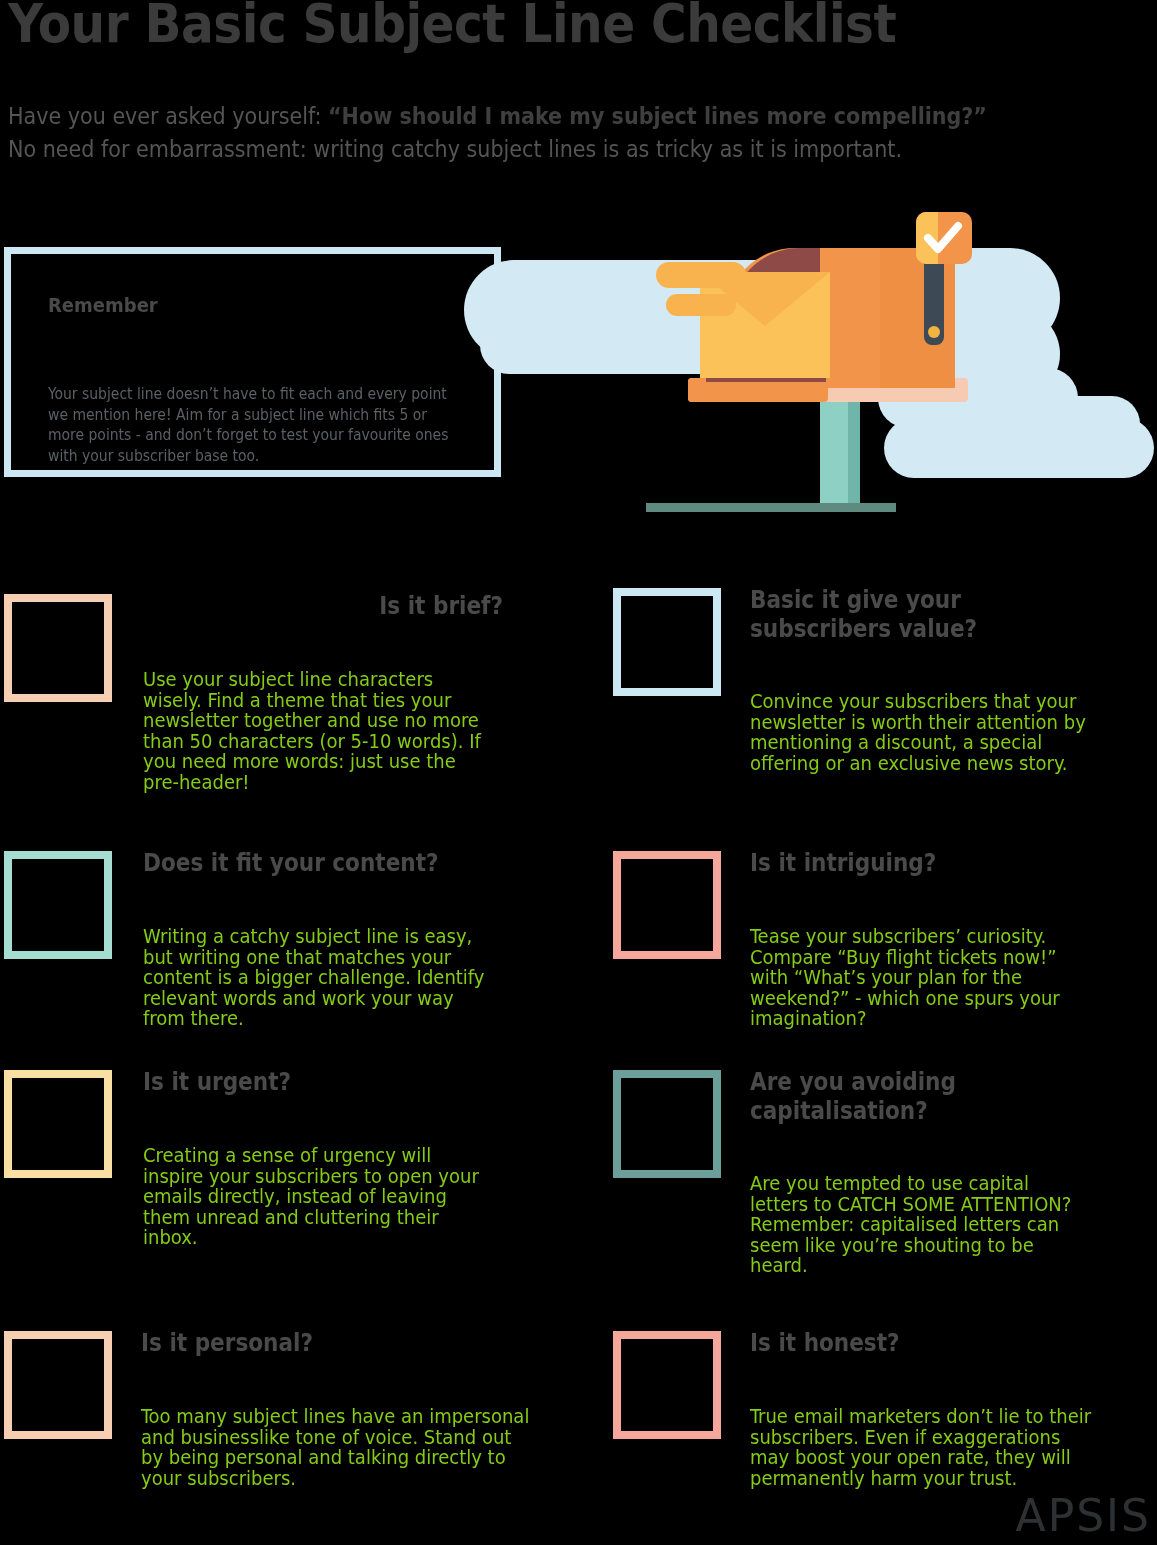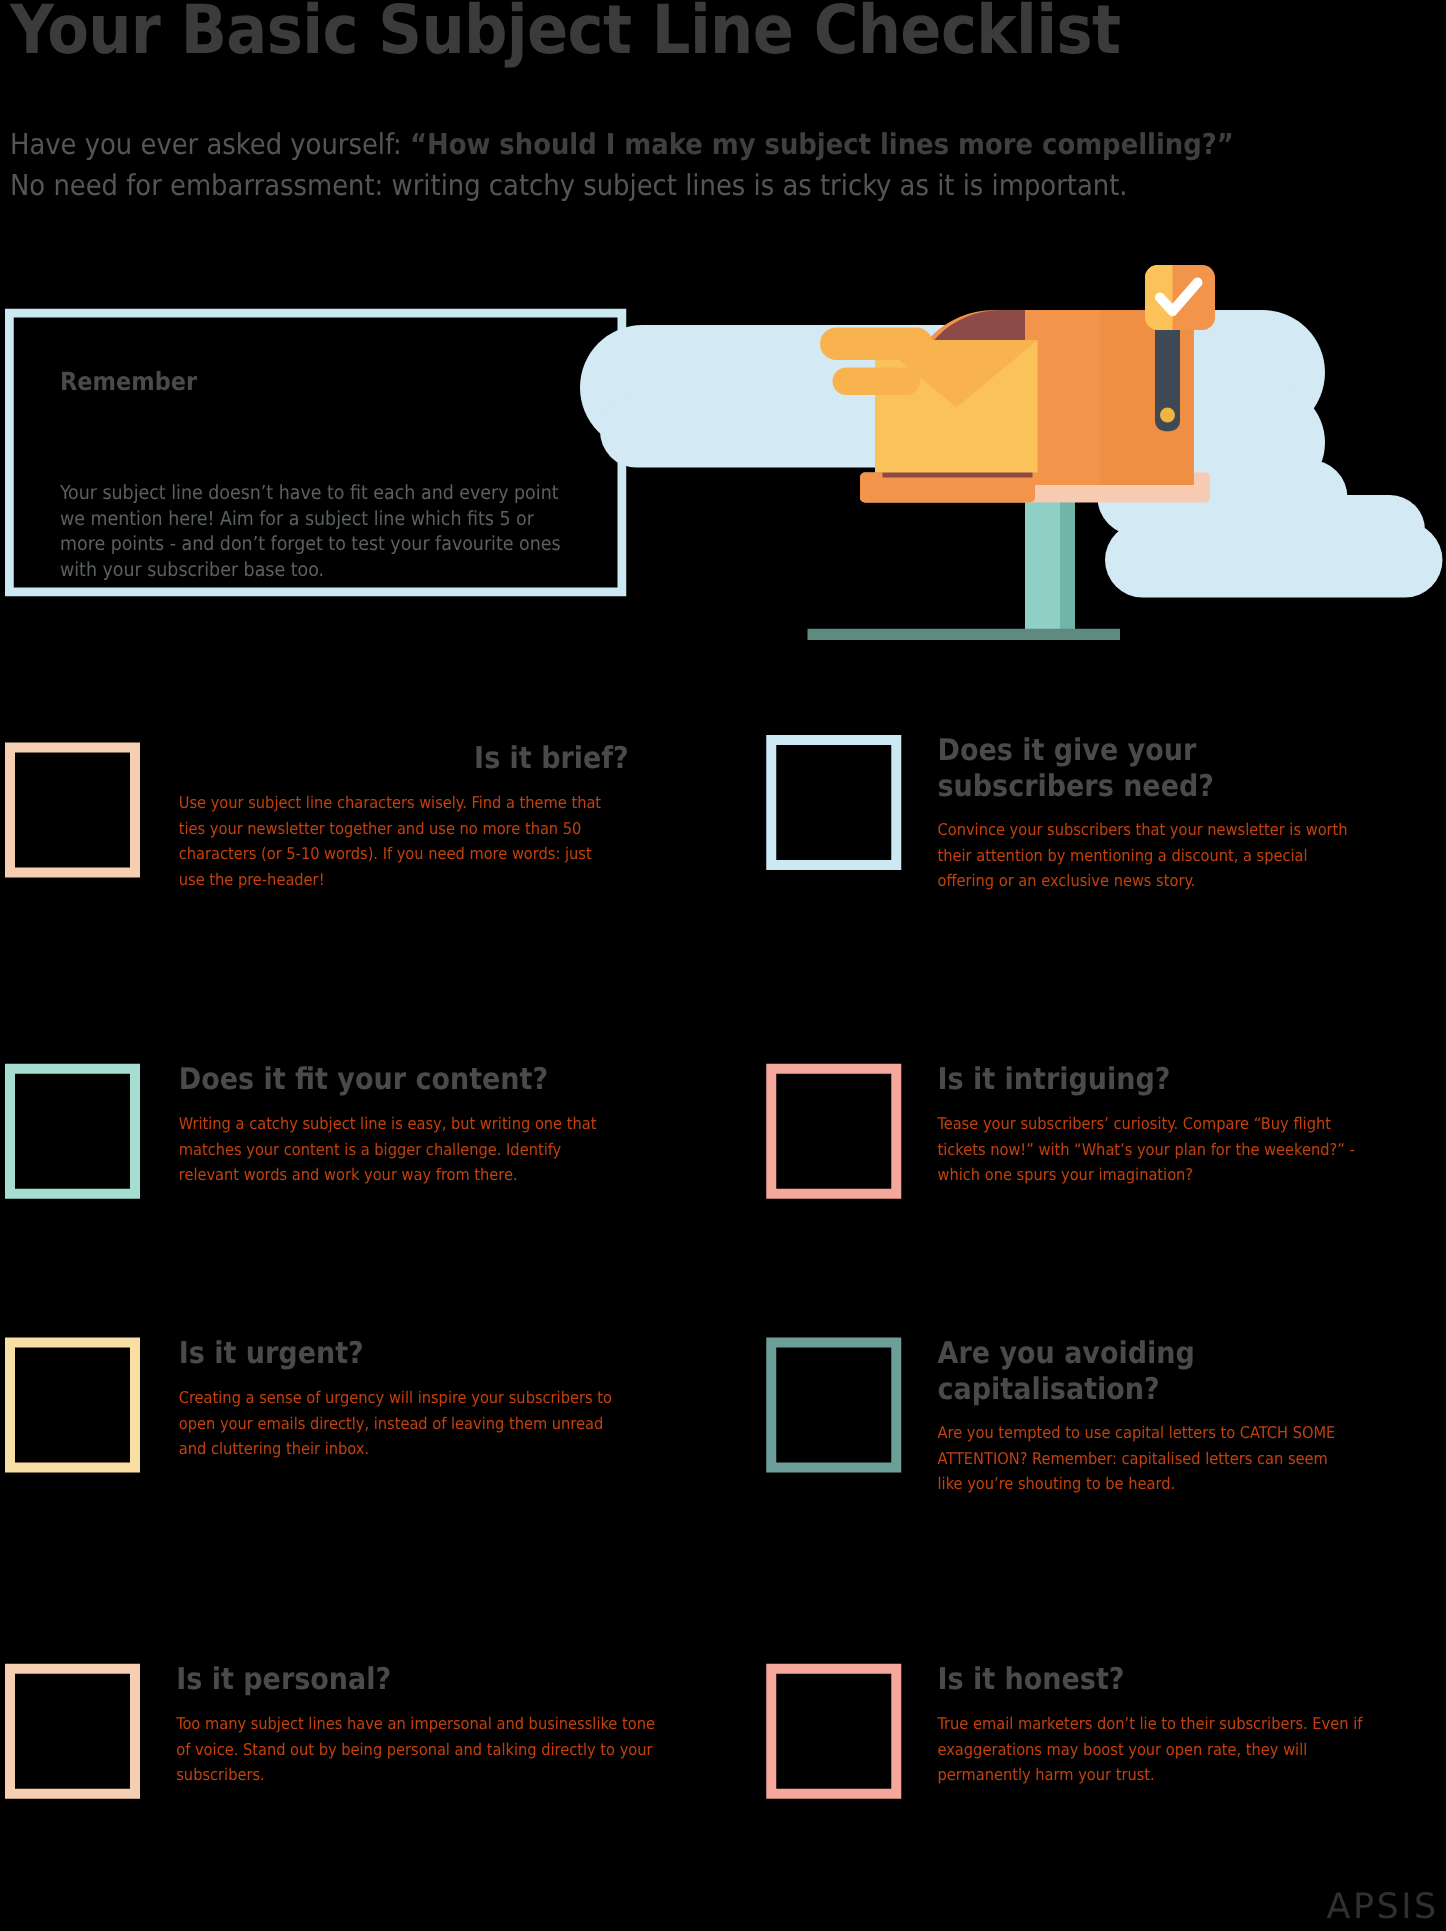--- a/index.html
+++ b/index.html
@@ -101,31 +101,32 @@
   }
   .item .head {
     position: absolute;
     font-size: 24px;
     font-weight: 700;
     color: #4a4a4a;
     line-height: 29px;
   }
   .item .body {
     position: absolute;
-    font-size: 13px;
+    font-size: 20px;
     line-height: 20.5px;
-    color: #c2410c;
+    color: #84cc16;
+    margin-top: 36px;
   }
 
   
   .logo {
     position: absolute;
     right: 6px;
     bottom: 4px;
-    font-size: 28px;
+    font-size: 44px;
     letter-spacing: 2px;
     color: #2e3133;
     font-weight: 400;
     font-family: "DejaVu Sans", sans-serif;
   }
 </style>
 </head>
 <body>
 
 <div class="page">
@@ -194,21 +195,21 @@
   </div>
 
   <div class="item" style="left:4px; top:594px; width:520px;">
     <div class="box" style="border-color:#f6cfb2"></div>
     <div class="head" style="left:139px; top:-2px; width:360px;text-align:right;">Is it brief?</div>
     <div class="body" style="left:139px; top:39px; width:352px;">Use your subject line characters wisely. Find a theme that ties your newsletter together and use no more than 50 characters (or 5-10 words). If you need more words: just use the pre-header!</div>
   </div>
 
   <div class="item" style="left:613px; top:588px; width:520px;">
     <div class="box" style="border-color:#cbe8f3"></div>
-    <div class="head" style="left:137px; top:-2px; width:280px;">Does it give your subscribers need?</div>
+    <div class="head" style="left:137px; top:-2px; width:280px;">Basic it give your subscribers value?</div>
     <div class="body" style="left:137px; top:67px; width:340px;">Convince your subscribers that your newsletter is worth their attention by mentioning a discount, a special offering or an exclusive news story.</div>
   </div>
 
   <div class="item" style="left:4px; top:851px; width:520px;">
     <div class="box" style="border-color:#a5ddd1"></div>
     <div class="head" style="left:139px; top:-2px; width:380px;">Does it fit your content?</div>
     <div class="body" style="left:139px; top:39px; width:345px;">Writing a catchy subject line is easy, but writing one that matches your content is a bigger challenge. Identify relevant words and work your way from there.</div>
   </div>
 
   <div class="item" style="left:613px; top:851px; width:520px;">

